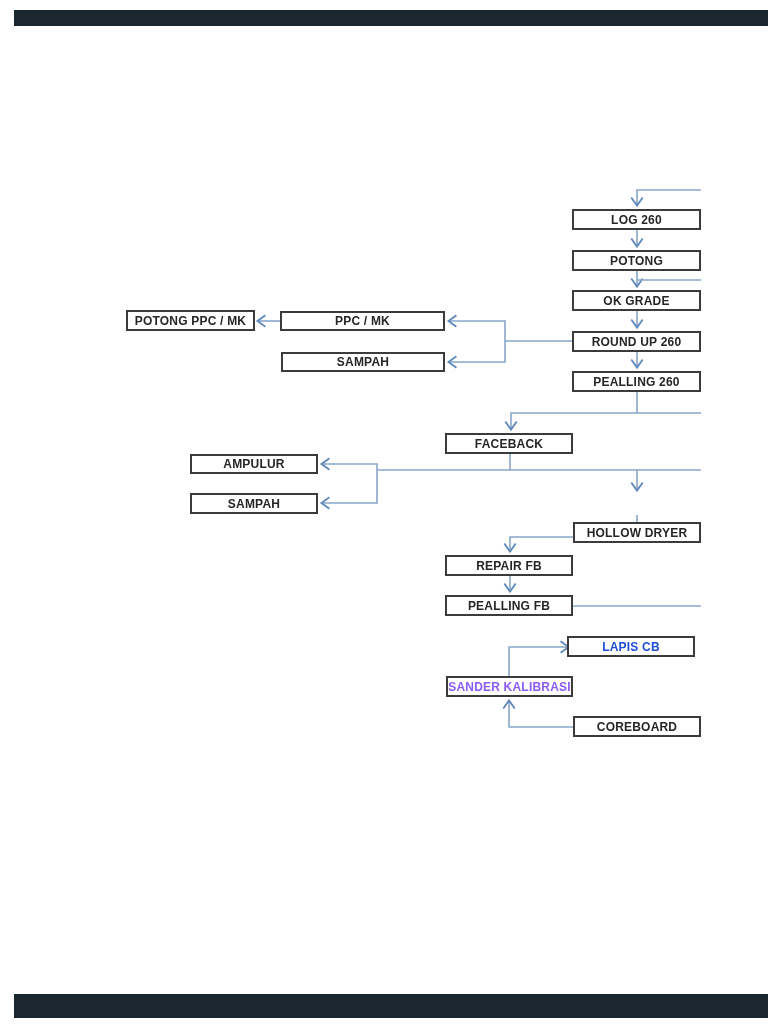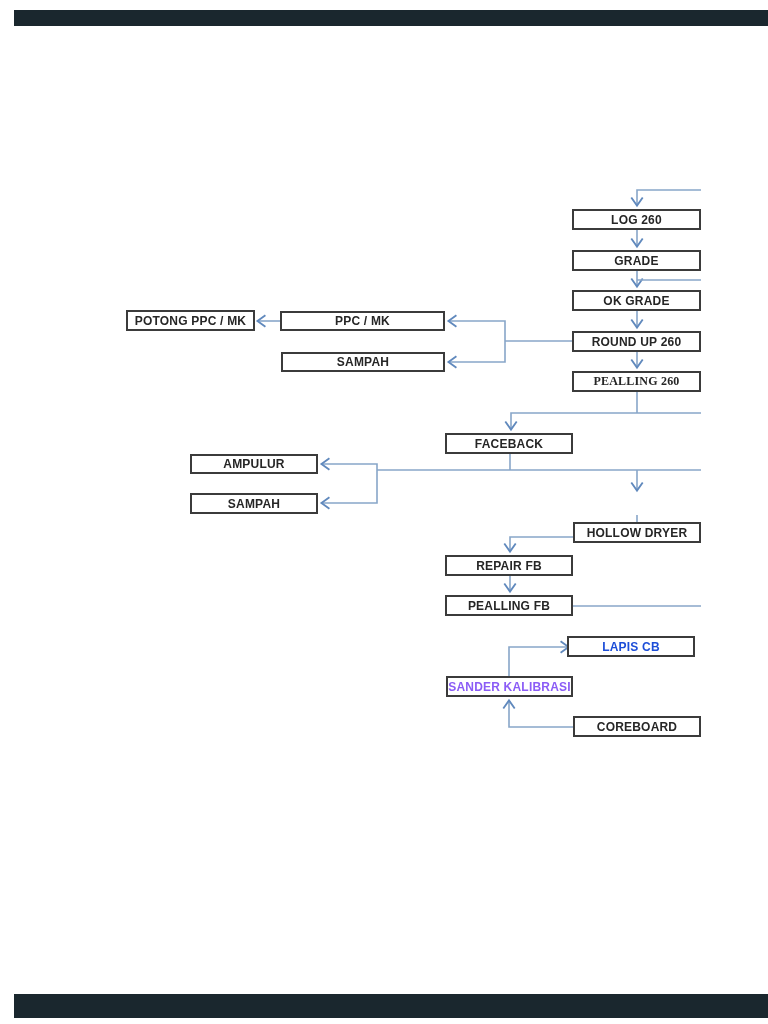--- a/index.html
+++ b/index.html
@@ -71,24 +71,24 @@
       <polyline points="377,470 377,464 322,464" fill="none" stroke="#88a6c9" stroke-width="1.6" marker-end="url(#arrowV)"></polyline>
       <polyline points="377,470 377,503 322,503" fill="none" stroke="#88a6c9" stroke-width="1.6" marker-end="url(#arrowV)"></polyline>
       <polyline points="637,515 637,537" fill="none" stroke="#88a6c9" stroke-width="1.6"></polyline>
       <polyline points="701,537 510,537 510,551" fill="none" stroke="#88a6c9" stroke-width="1.6" marker-end="url(#arrowV)"></polyline>
       <polyline points="510,576 510,591" fill="none" stroke="#88a6c9" stroke-width="1.6" marker-end="url(#arrowV)"></polyline>
       <polyline points="573,606 701,606" fill="none" stroke="#88a6c9" stroke-width="1.6"></polyline>
       <polyline points="509,676 509,647 568,647" fill="none" stroke="#88a6c9" stroke-width="1.6" marker-end="url(#arrowV)"></polyline>
       <polyline points="573,727 509,727 509,701" fill="none" stroke="#88a6c9" stroke-width="1.6" marker-end="url(#arrowV)"></polyline>
     </svg>
     <div class="flow-node" style="left: 572px; top: 209px; width: 129px; height: 21px; border-color: rgb(59, 59, 59); background: rgb(255, 255, 255); color: rgb(38, 38, 38);">LOG 260</div>
-    <div class="flow-node" style="left: 572px; top: 250px; width: 129px; height: 21px; border-color: rgb(59, 59, 59); background: rgb(255, 255, 255); color: rgb(38, 38, 38);">GRADE</div>
+    <div class="flow-node" style="left: 572px; top: 250px; width: 129px; height: 21px; border-color: rgb(59, 59, 59); background: rgb(255, 255, 255); color: rgb(38, 38, 38);">POTONG</div>
     <div class="flow-node" style="left: 572px; top: 290px; width: 129px; height: 21px; border-color: rgb(59, 59, 59); background: rgb(255, 255, 255); color: rgb(38, 38, 38);">OK GRADE</div>
     <div class="flow-node" style="left: 572px; top: 331px; width: 129px; height: 21px; border-color: rgb(59, 59, 59); background: rgb(255, 255, 255); color: rgb(38, 38, 38);">ROUND UP 260</div>
-    <div class="flow-node" style="left: 572px; top: 371px; width: 129px; height: 21px; border-color: rgb(59, 59, 59); background: rgb(255, 255, 255); color: rgb(38, 38, 38); font-family: Liberation Serif, serif;">PEALLING 260</div>
+    <div class="flow-node" style="left: 572px; top: 371px; width: 129px; height: 21px; border-color: rgb(59, 59, 59); background: rgb(255, 255, 255); color: rgb(38, 38, 38);">PEALLING 260</div>
     <div class="flow-node" style="left: 126px; top: 310px; width: 129px; height: 21px; border-color: rgb(59, 59, 59); background: rgb(255, 255, 255); color: rgb(38, 38, 38);">POTONG PPC / MK</div>
     <div class="flow-node" style="left: 280px; top: 311px; width: 165px; height: 20px; border-color: rgb(59, 59, 59); background: rgb(255, 255, 255); color: rgb(38, 38, 38);">PPC / MK</div>
     <div class="flow-node" style="left: 281px; top: 352px; width: 164px; height: 20px; border-color: rgb(59, 59, 59); background: rgb(255, 255, 255); color: rgb(38, 38, 38);">SAMPAH</div>
     <div class="flow-node" style="left: 445px; top: 433px; width: 128px; height: 21px; border-color: rgb(59, 59, 59); background: rgb(255, 255, 255); color: rgb(38, 38, 38);">FACEBACK</div>
     <div class="flow-node" style="left: 190px; top: 454px; width: 128px; height: 20px; border-color: rgb(59, 59, 59); background: rgb(255, 255, 255); color: rgb(38, 38, 38);">AMPULUR</div>
     <div class="flow-node" style="left: 190px; top: 493px; width: 128px; height: 21px; border-color: rgb(59, 59, 59); background: rgb(255, 255, 255); color: rgb(38, 38, 38);">SAMPAH</div>
     <div class="flow-node" style="left: 573px; top: 494px; width: 128px; height: 21px; border-color: rgb(59, 59, 59); background: rgb(255, 255, 255); color: rgb(38, 38, 38); margin-top: 28px;">HOLLOW DRYER</div>
     <div class="flow-node" style="left: 445px; top: 555px; width: 128px; height: 21px; border-color: rgb(59, 59, 59); background: rgb(255, 255, 255); color: rgb(38, 38, 38);">REPAIR FB</div>
     <div class="flow-node" style="left: 445px; top: 595px; width: 128px; height: 21px; border-color: rgb(59, 59, 59); background: rgb(255, 255, 255); color: rgb(38, 38, 38);">PEALLING FB</div>
     <div class="flow-node" style="left: 567px; top: 636px; width: 128px; height: 21px; border-color: rgb(59, 59, 59); background: rgb(255, 255, 255); color: #1d4ed8;">LAPIS CB</div>

